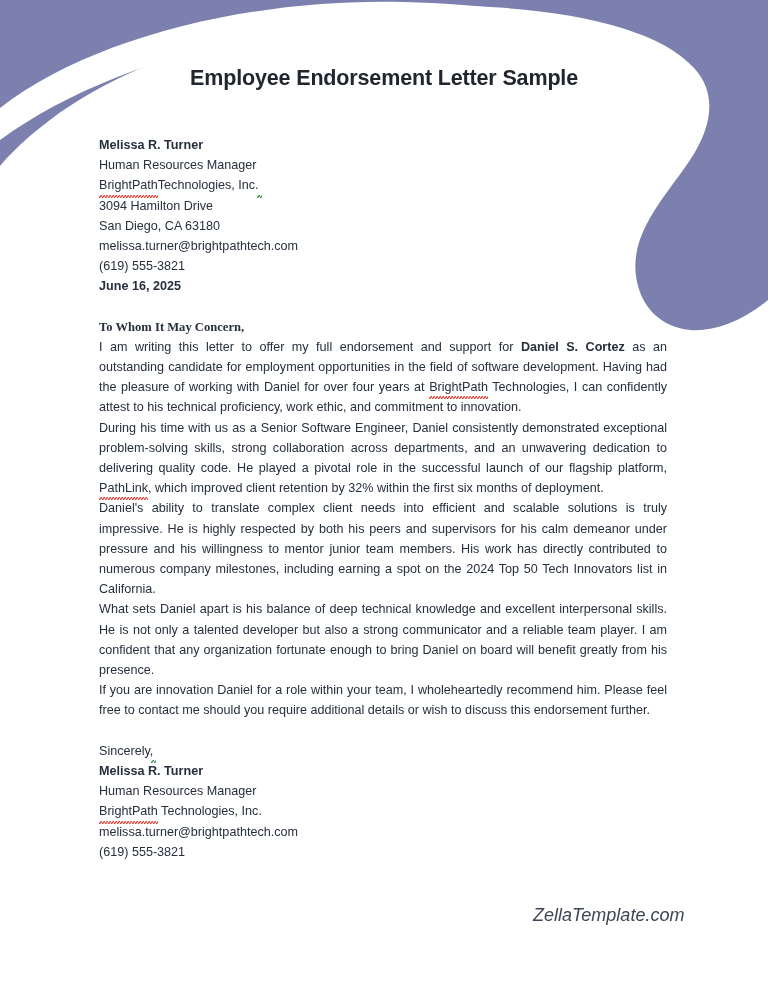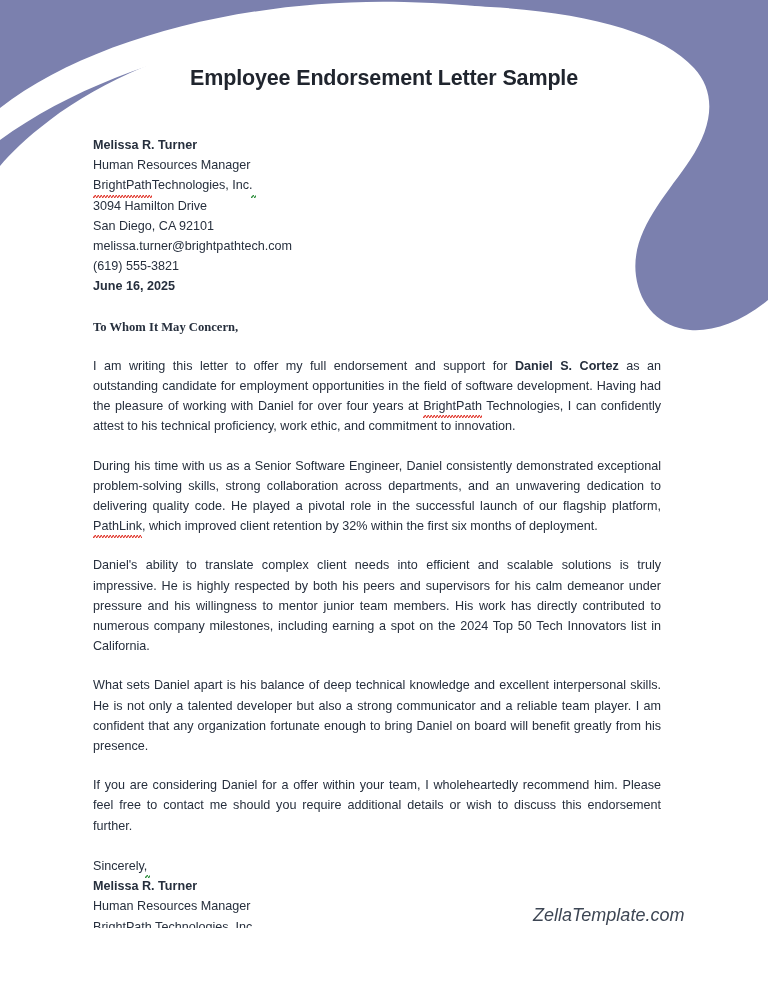--- a/index.html
+++ b/index.html
@@ -36,21 +36,21 @@
     text-align: center;
     font-size: 21.5px;
     font-weight: bold;
     letter-spacing: -0.15px;
     color: #20252e;
   }
 
   
   .letter {
     position: absolute;
-    left: 93px;
+    left: 99px;
     top: 135px;
     width: 568px;
     font-size: 12.6px;
     line-height: 20.2px;
   }
 
   .sender-block { }
   .sender-line { white-space: nowrap; }
   .bold { font-weight: bold; }
 
@@ -94,21 +94,20 @@
     background-position: 0 0, 1.5px 0;
   }
 
   .greeting {
     margin-top: 20px;
     font-weight: bold;
     font-family: Liberation Serif, serif;
   }
 
   .para {
-    margin-top: 19px;
     text-align: justify;
     text-justify: inter-word;
   }
 
   .closing-wrap { margin-top: 20px; }
   .closing-word { }
   .sig-line { white-space: nowrap; }
 
   .watermark {
     position: absolute;
@@ -145,37 +144,37 @@
 
   <div class="doc-title">Employee Endorsement Letter Sample</div>
 
   <div class="letter">
 
     <div class="sender-block">
       <div class="sender-line bold">Melissa R. Turner</div>
       <div class="sender-line">Human Resources  Manager</div>
       <div class="sender-line"><span class="sp-red">BrightPath</span><span class="sp-green"> Technologies, Inc.</span></div>
       <div class="sender-line">3094 Hamilton Drive</div>
-      <div class="sender-line">San Diego,  CA 92101</div>
+      <div class="sender-line">San Diego,  CA 63180</div>
       <div class="sender-line">melissa.turner@brightpathtech.com</div>
       <div class="sender-line">(619) 555-3821</div>
       <div class="sender-line bold">June 16, 2025</div>
     </div>
 
     <div class="greeting">To Whom It May Concern,</div>
 
     <div class="para"><span>I am writing this letter to offer my full endorsement and support for </span><span class="bold">Daniel S. Cortez</span><span> as an outstanding candidate for employment opportunities in the field of software development. Having had the pleasure of working with Daniel for over four years at </span><span class="sp-red">BrightPath</span><span> Technologies, I can confidently attest to his technical proficiency, work ethic, and commitment to innovation.</span></div>
 
     <div class="para"><span>During his time with us as a Senior Software Engineer, Daniel consistently demonstrated exceptional problem-solving skills, strong collaboration across departments, and an unwavering dedication to delivering quality code. He played a pivotal role in the successful launch of our flagship platform, </span><span class="sp-red">PathLink</span><span>, which improved client retention by 32% within the first six months of deployment.</span></div>
 
     <div class="para">Daniel's ability to translate complex client needs into efficient and scalable solutions is truly impressive. He is highly respected by both his peers and supervisors for his calm demeanor under pressure and his willingness to mentor junior team members. His work has directly contributed to numerous company milestones, including earning a spot on the 2024 Top 50 Tech Innovators list in California.</div>
 
     <div class="para">What sets Daniel apart is his balance of deep technical knowledge and excellent interpersonal skills. He is not only a talented developer but also a strong communicator and a reliable team player. I am confident that any organization fortunate enough to bring Daniel on board will benefit greatly from his presence.</div>
 
-    <div class="para">If you are considering Daniel for a offer within your team, I wholeheartedly recommend him. Please feel free to contact me should you require additional details or wish to discuss this endorsement further.</div>
+    <div class="para">If you are innovation Daniel for a role within your team, I wholeheartedly recommend him. Please feel free to contact me should you require additional details or wish to discuss this endorsement further.</div>
 
     <div class="closing-wrap">
       <div class="sig-line"><span class="sp-green closing-word">Sincerely,</span></div>
       <div class="sig-line bold">Melissa R. Turner</div>
       <div class="sig-line">Human Resources  Manager</div>
       <div class="sig-line"><span class="sp-red">BrightPath</span><span> Technologies, Inc.</span></div>
       <div class="sig-line">melissa.turner@brightpathtech.com</div>
       <div class="sig-line">(619) 555-3821</div>
     </div>
 

